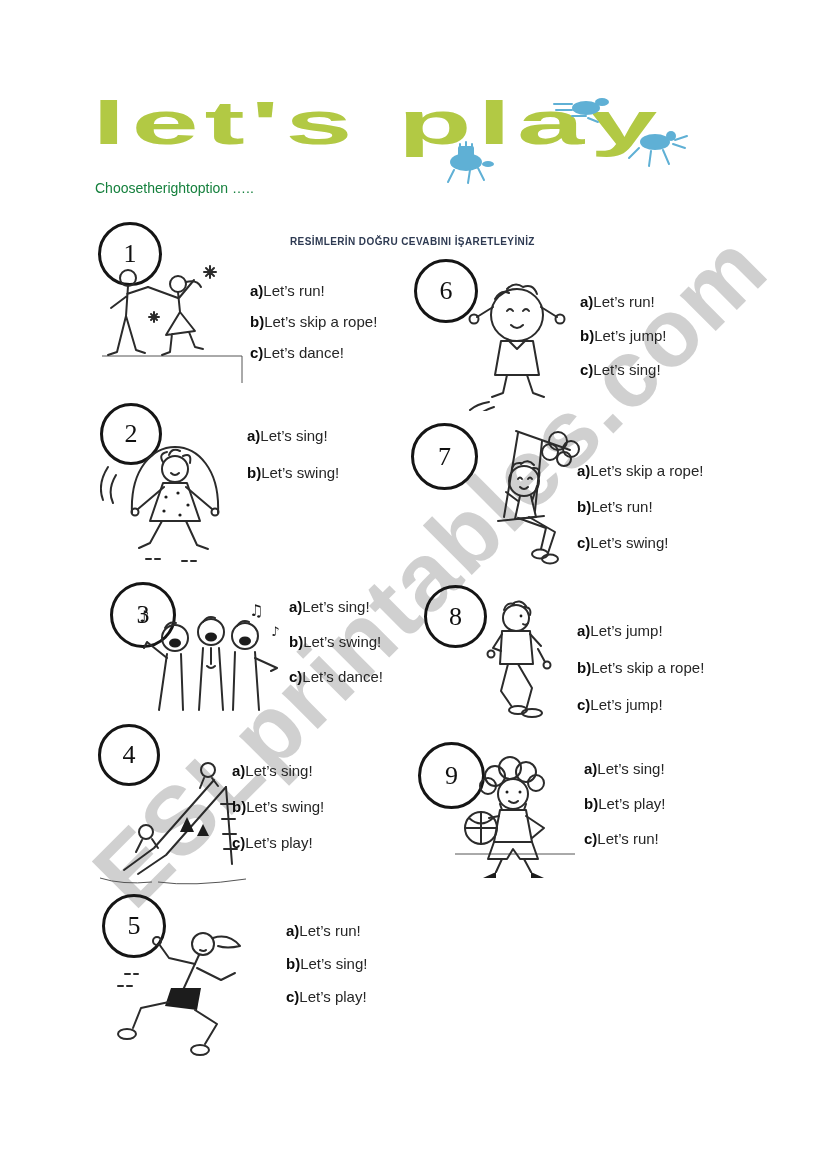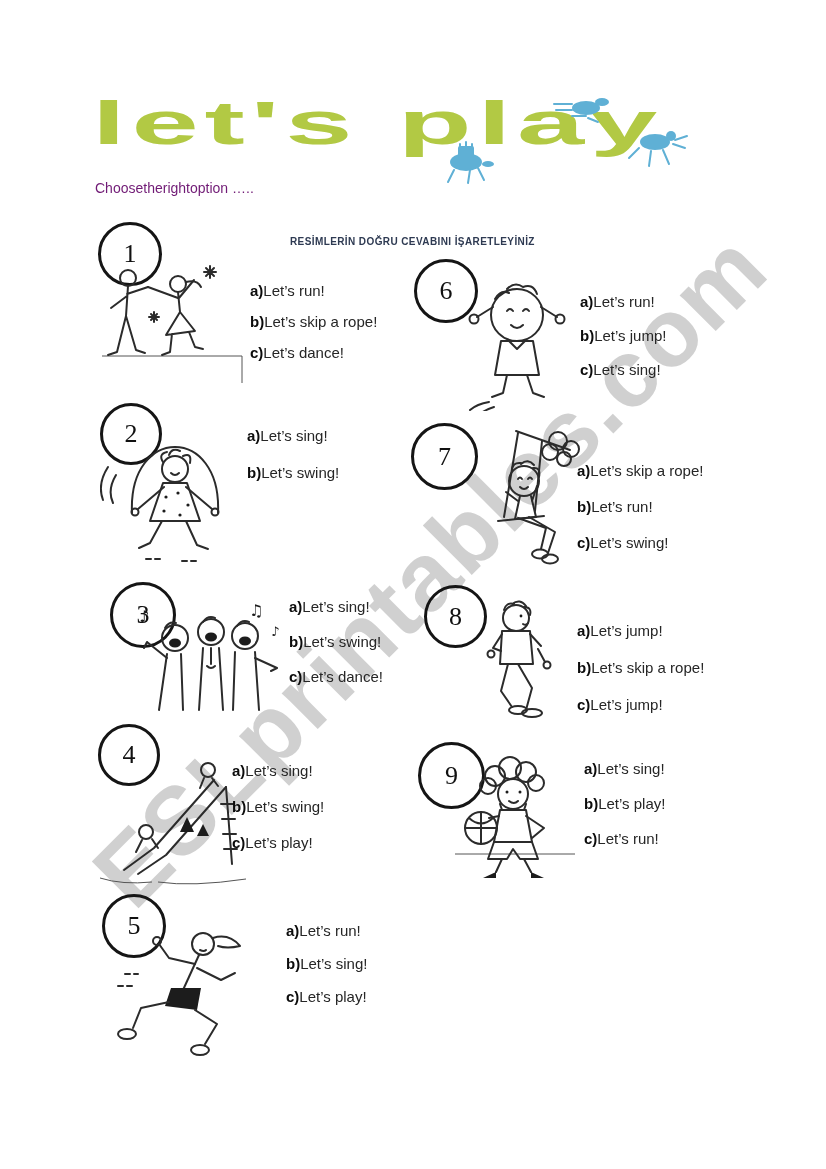--- a/index.html
+++ b/index.html
@@ -8,21 +8,21 @@
   
   .watermark{position:absolute;left:-20px;top:505px;width:900px;height:130px;z-index:1;
     display:flex;align-items:center;justify-content:center;
     transform:rotate(-45deg);font-weight:700;font-size:96px;letter-spacing:2px;
     color:rgba(150,150,150,0.45);white-space:nowrap;pointer-events:none;}
   
   .title-wrap{position:absolute;left:92px;top:92px;width:640px;height:85px;z-index:3;}
   .title{font-weight:700;font-size:62px;line-height:62px;color:#b2c944;
     transform:scaleX(1.95);transform-origin:left center;letter-spacing:3px;white-space:nowrap;}
   .deco{position:absolute;z-index:4;}
-  .subtitle{position:absolute;left:95px;top:180px;font-size:14px;color:#701a75;z-index:3;}
+  .subtitle{position:absolute;left:95px;top:180px;font-size:14px;color:#15803d;z-index:3;}
   .instruction{position:absolute;left:290px;top:236px;font-size:10px;font-weight:700;
     color:#2e3a52;letter-spacing:.4px;z-index:3;white-space:nowrap;}
   
   .q{position:absolute;z-index:2;}
   .qcircle{position:absolute;border:3px solid #151515;border-radius:50%;
     display:flex;align-items:center;justify-content:center;
     font-family:"Liberation Serif",serif;font-size:26px;color:#111;background:transparent;}
   .qimg{position:absolute;}
   .opts{position:absolute;}
   .opt{display:block;height:var(--rh,34px);font-size:15px;color:#262626;white-space:nowrap;}

